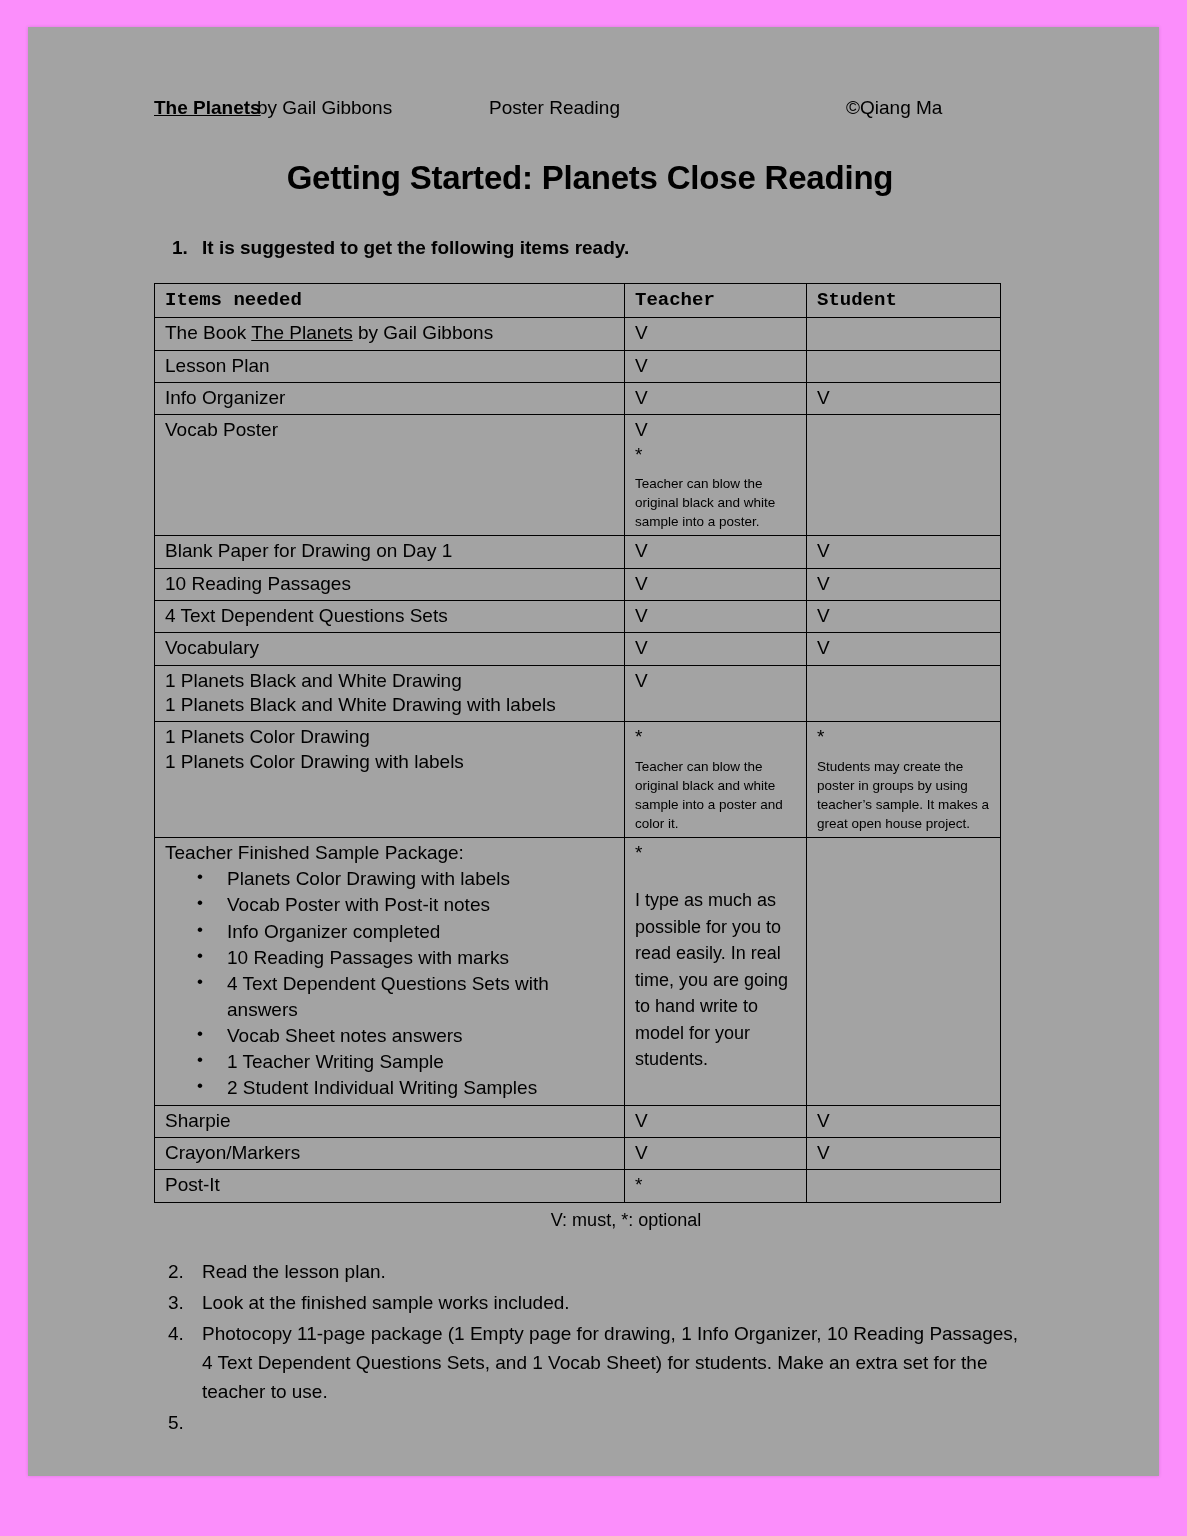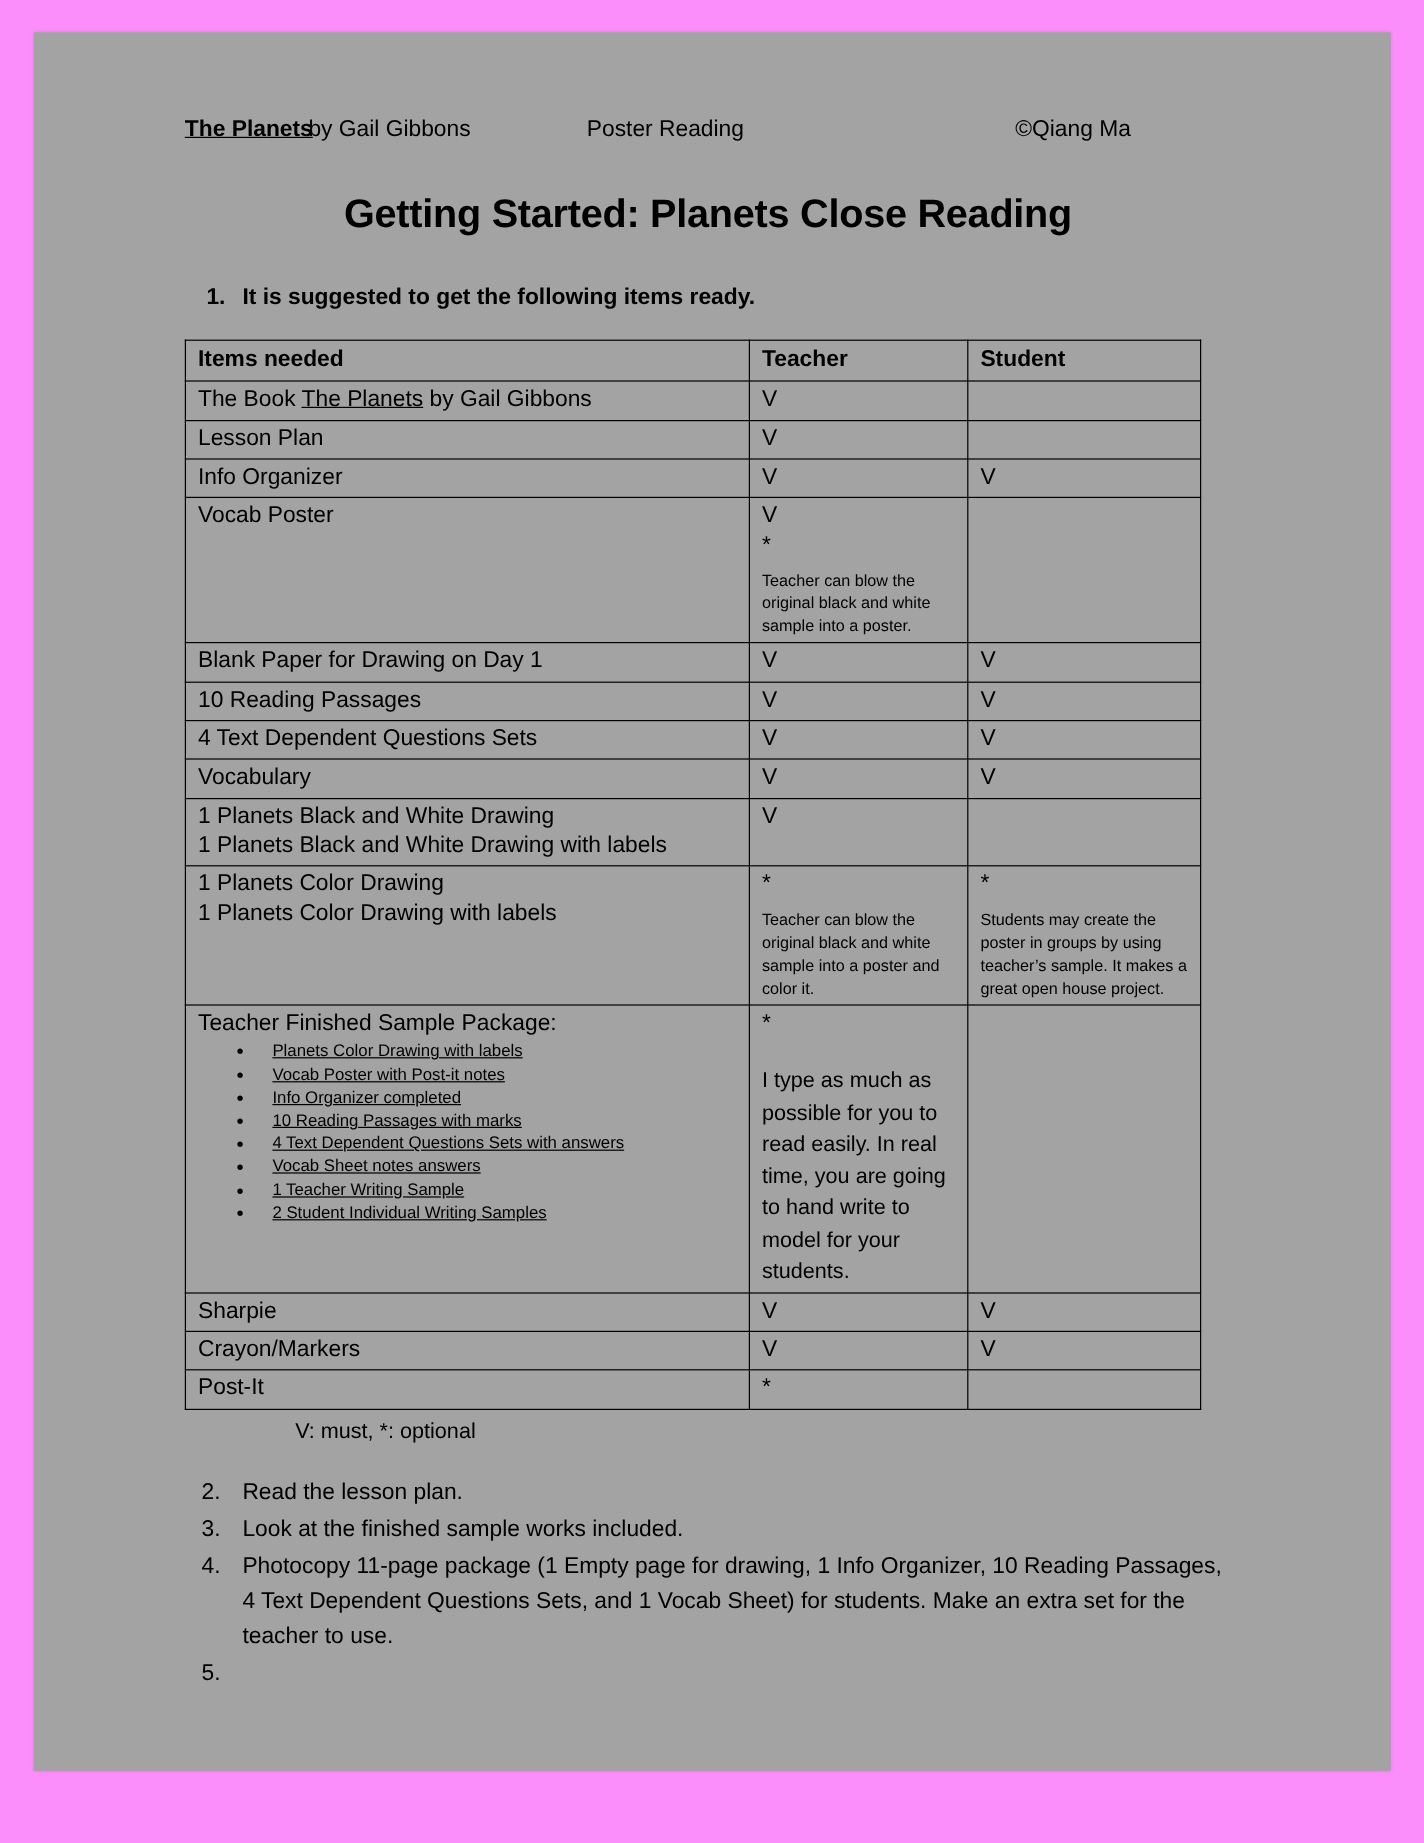--- a/index.html
+++ b/index.html
@@ -92,20 +92,21 @@
     font-size: 19px;
     font-weight: normal;
     text-align: left;
     line-height: 1.28;
   }
   table.items thead th {
     font-weight: bold;
     font-size: 19px;
     padding-top: 4px;
     padding-bottom: 5px;
+    font-family: Liberation Mono, monospace;
   }
   col.c-item  { width: 470px; }
   col.c-teach { width: 182px; }
   col.c-stud  { width: 194px; }
 
   .u { text-decoration: underline; }
 
   .mark { font-size: 19px; line-height: 1.25; }
   .note {
     font-size: 13.5px;
@@ -121,39 +122,39 @@
   .gap-lg { display: block; height: 22px; }
 
   .pkg-title { display: block; margin-bottom: 1px; }
   ul.pkg {
     margin: 0;
     padding: 0 0 0 62px;
     list-style: none;
   }
   ul.pkg li {
     position: relative;
-    font-size: 14px;
+    font-size: 19px;
     line-height: 1.37;
     padding-left: 0;
     margin-bottom: 0px;
-    text-decoration: underline;
   }
   ul.pkg li:before {
     content: "\2022";
     position: absolute;
     left: -30px;
     top: -1px;
     font-size: 17px;
   }
 
   .legend {
     margin-top: 7px;
-    margin-left: 92px;
+    margin-left: 72px;
     font-size: 18px;
     color: #000;
+    text-align: center;
   }
 
   
   ol.steps {
     margin: 26px 0 0 0;
     padding: 0;
     list-style: none;
     color: #000;
   }
   ol.steps > li {

